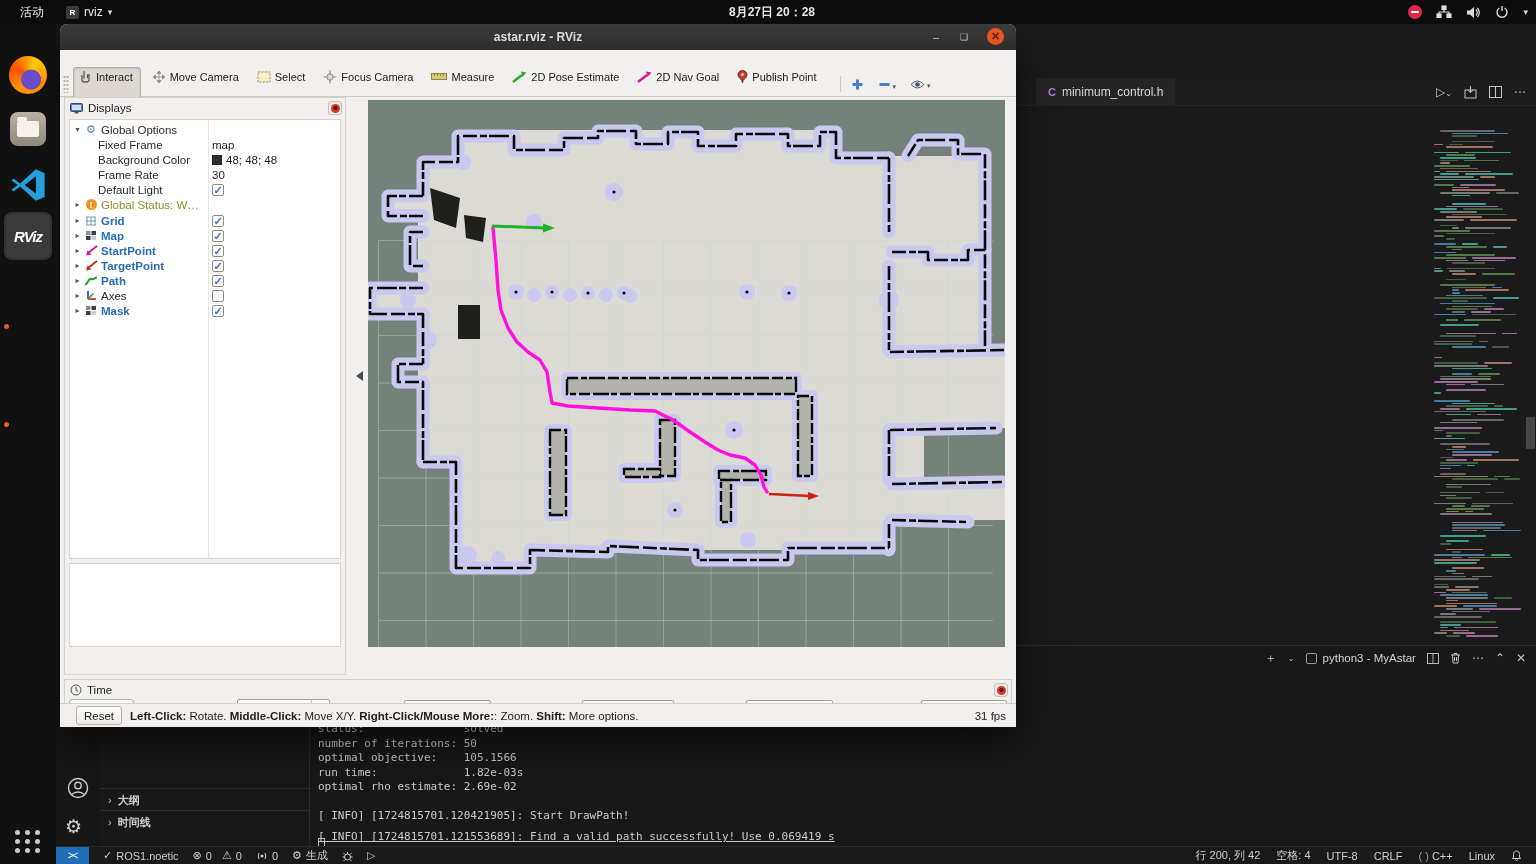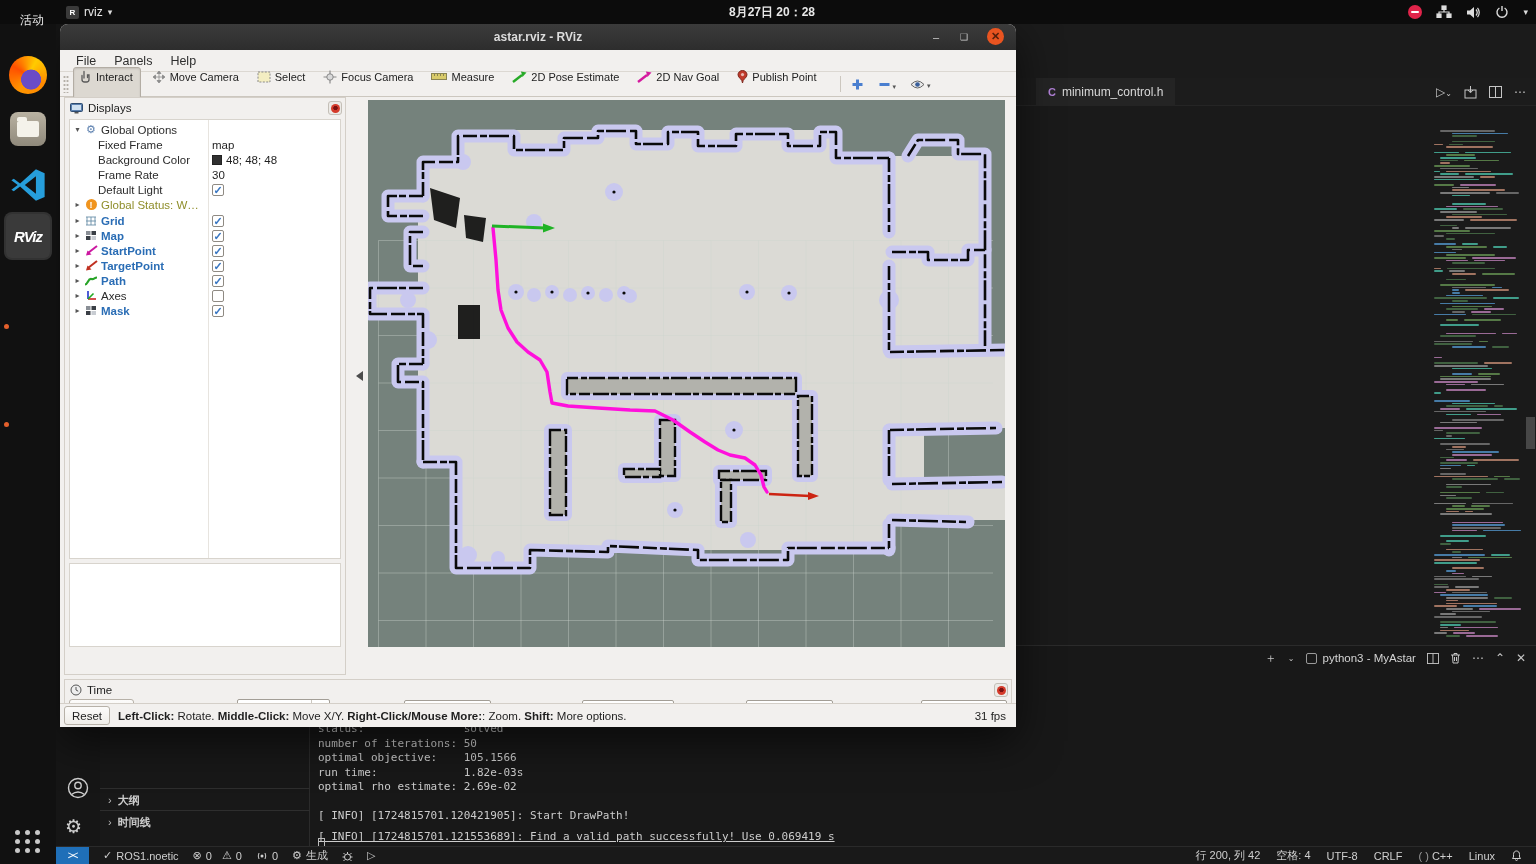--- a/index.html
+++ b/index.html
@@ -2,21 +2,21 @@
 <html><head>
 <meta charset="utf-8">
 <style>
   * { margin:0; padding:0; box-sizing:border-box; }
   html,body { width:1536px; height:864px; overflow:hidden; background:#000; }
   body { font-family:"Liberation Sans", sans-serif; position:relative; }
   .abs { position:absolute; }
 
   
   #topbar { position:absolute; left:0; top:0; width:1536px; height:24px; background:#0c0c0c; color:#e8e8e8; font-size:12px; z-index:50; }
-  #topbar .activities { position:absolute; left:10px; top:8px; height:24px; line-height:24px; padding:0 10px; }
+  #topbar .activities { position:absolute; left:10px; top:0; height:24px; line-height:24px; padding:0 10px; }
   #topbar .appmenu { position:absolute; left:58px; top:0; height:24px; line-height:24px; display:flex; align-items:center; gap:5px; padding:0 8px; }
   #topbar .appmenu .mini-rviz { width:13px; height:13px; background:#3a3a3a; border-radius:2px; color:#fff; font-size:8px; line-height:13px; text-align:center; font-weight:bold; }
   #topbar .clock { position:absolute; left:8px; right:0; top:0; height:24px; line-height:24px; text-align:center; font-weight:bold; }
   #topbar .sysicons { position:absolute; right:8px; top:0; height:24px; display:flex; align-items:center; gap:14px; }
   .dnd { width:14px; height:14px; border-radius:50%; background:#e0244a; position:relative; }
   .dnd::after { content:""; position:absolute; left:3px; top:6px; width:8px; height:2px; background:#fff; border-radius:1px; }
   .chev { color:#ddd; font-size:9px; }
 
   
   #dock { position:absolute; left:0; top:24px; width:56px; height:840px; background:rgba(18,18,18,.96); z-index:40; }
@@ -108,21 +108,21 @@
   .t-label { font-size:11.5px; color:#222; margin:0 6px 0 12px; white-space:nowrap; }
   .t-field { height:20px; background:#fff; border:1px solid #a39e96; border-radius:2px; font-size:11.5px; color:#1d1d1d; display:flex; align-items:center; padding-left:5px; }
   .pause-btn { height:22px; border:1px solid #b7b1a8; border-radius:3px; background:linear-gradient(#fcfbfa,#efede9); display:flex; align-items:center; gap:5px; padding:0 10px 0 7px; font-size:11.5px; color:#222; }
   .pause-ic { display:flex; gap:2px; }
   .pause-ic i { width:3px; height:10px; background:#6f6f6f; border:1px solid #555; }
   .dropdown { width:98px; height:22px; background:#fff; border:1px solid #a39e96; border-radius:2px; font-size:11.5px; color:#1d1d1d; display:flex; align-items:center; padding-left:6px; position:relative; }
   .dropdown .dd-arrow { position:absolute; right:0; top:0; width:18px; height:100%; border-left:1px solid #ccc7bf; display:flex; align-items:center; justify-content:center; font-size:8px; color:#555; }
 
   
   #rv-status { position:absolute; left:0; bottom:0; width:956px; height:24px; background:#f2f0ee; border-top:1px solid #d4cfc8; display:flex; align-items:center; }
-  .reset-btn { height:19px; margin-left:4px; border:1px solid #b7b1a8; border-radius:3px; background:linear-gradient(#fcfbfa,#efede9); font-size:11.5px; color:#222; display:flex; align-items:center; padding:0 7px; }
+  .reset-btn { height:19px; margin-left:16px; border:1px solid #b7b1a8; border-radius:3px; background:linear-gradient(#fcfbfa,#efede9); font-size:11.5px; color:#222; display:flex; align-items:center; padding:0 7px; }
   #rv-help { margin-left:8px; font-size:11.5px; color:#1e1e1e; white-space:nowrap; }
   #rv-help b { font-weight:bold; }
   #rv-fps { margin-left:auto; margin-right:10px; font-size:11.5px; color:#1e1e1e; }
 
   svg { display:block; }
 </style>
 </head>
 <body>
 
 <div id="topbar">
@@ -505,25 +505,20 @@
   </div>
 </div>
 
 <div id="rviz">
   <div id="rv-titlebar">
     <div id="rv-title">astar.rviz - RViz</div>
     <span class="winbtn" style="right:72px;">–</span>
     <span class="winbtn" style="right:44px; font-size:9px;">❑</span>
     <span class="winclose" style="right:12px;">✕</span>
   </div>
-  <div id="rv-menubar">
-    <span class="menu-item">File</span>
-    <span class="menu-item">Panels</span>
-    <span class="menu-item">Help</span>
-  </div>
   <div id="rv-toolbar">
     <span class="tb-grip"></span>
     <span class="tool active">
       <svg width="13" height="13" viewBox="0 0 13 13">
           <path d="M5 1.5 V8 M3 5.5 V9.5 C3 11 4 12 5.5 12 H7.5 C9 12 10 11 10 9.5 V5 H8.5 V7.5" stroke="#5a5a5a" stroke-width="1.3" fill="none" stroke-linecap="round"></path>
         </svg>
       <span>Interact</span>
       </span>
     <span class="tool">
       <svg width="14" height="14" viewBox="0 0 14 14">

